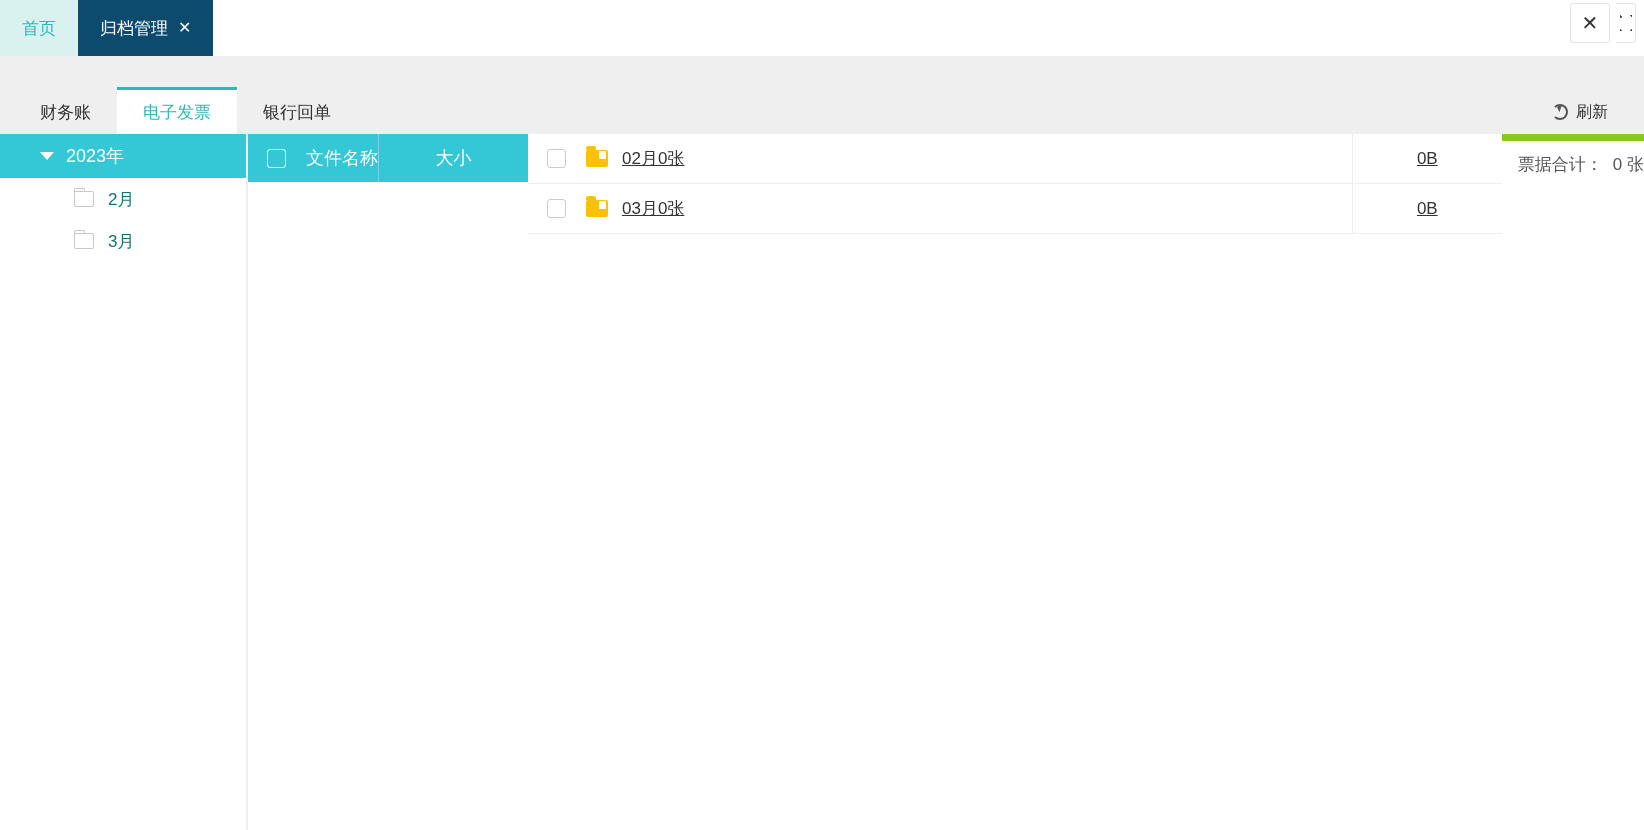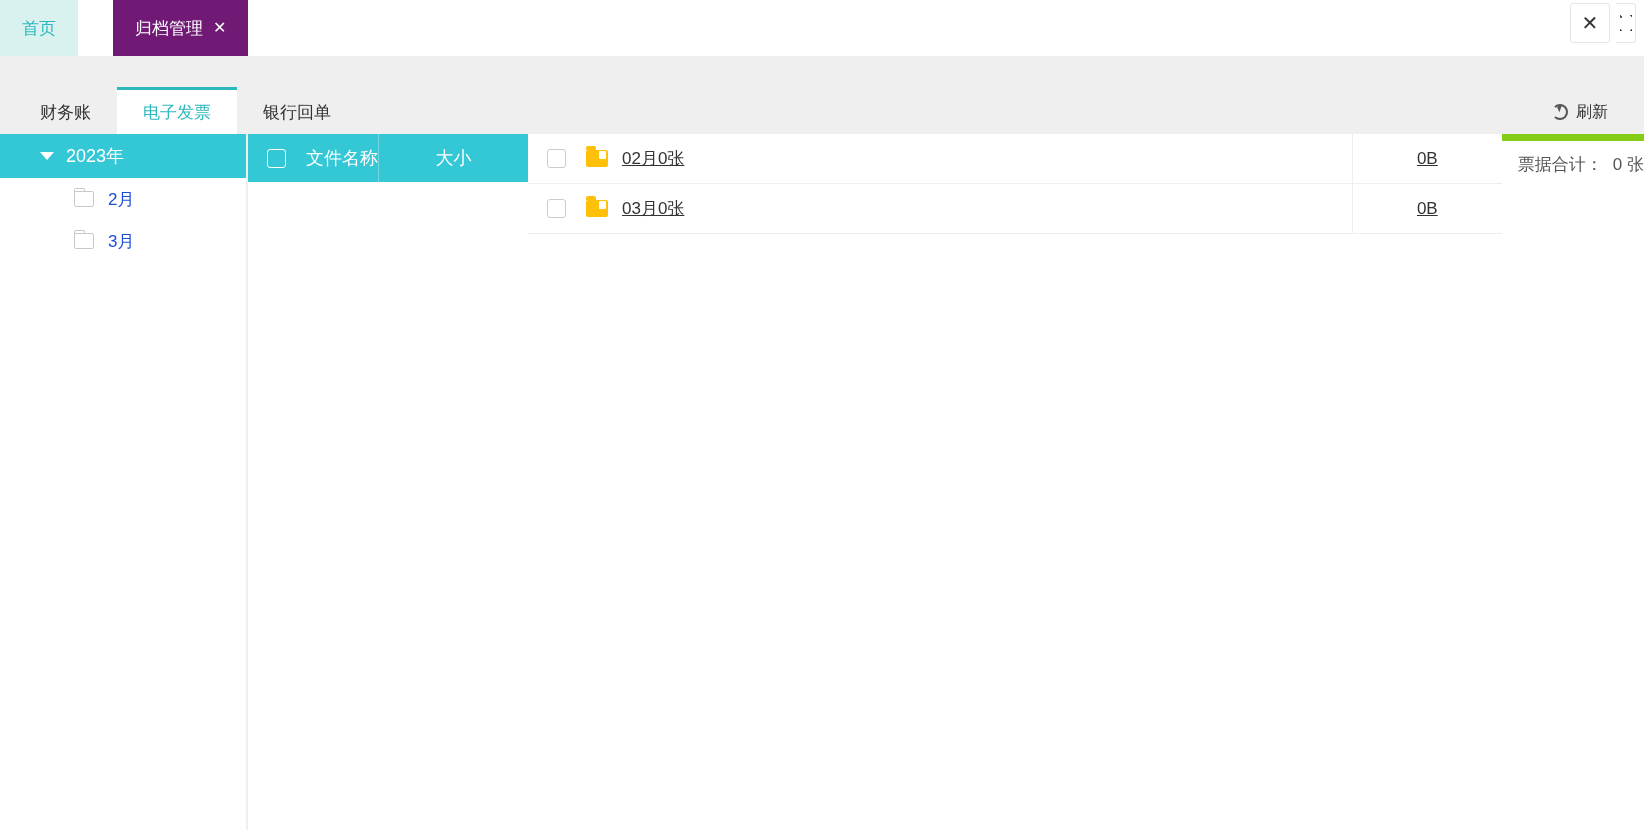--- a/index.html
+++ b/index.html
@@ -27,23 +27,22 @@
       display: flex;
       align-items: center;
       font-size: 17px;
       cursor: pointer;
     }
     .top-tab.home {
       background: #d9f2f0;
       color: #2db8bc;
     }
     .top-tab.active {
-      background: #701a75;
+      background: #0c4a6e;
       color: #fff;
-      margin-left: 35px;
     }
     .top-tab .close-x {
       margin-left: 10px;
       font-size: 16px;
       line-height: 1;
     }
     .top-right-controls {
       position: absolute;
       right: 0;
       top: 0;
@@ -147,21 +146,21 @@
       border-right: 7px solid transparent;
       border-top: 8px solid #fff;
     }
     .tree-month {
       height: 42px;
       display: flex;
       align-items: center;
       padding-left: 74px;
       gap: 14px;
       font-size: 17px;
-      color: #1d4ed8;
+      color: #0f766e;
       cursor: pointer;
     }
     .tree-month .folder-outline {
       width: 20px;
       height: 16px;
       border: 1.5px solid #c8c8c8;
       border-radius: 2px;
       position: relative;
     }
     .tree-month .folder-outline::before {

